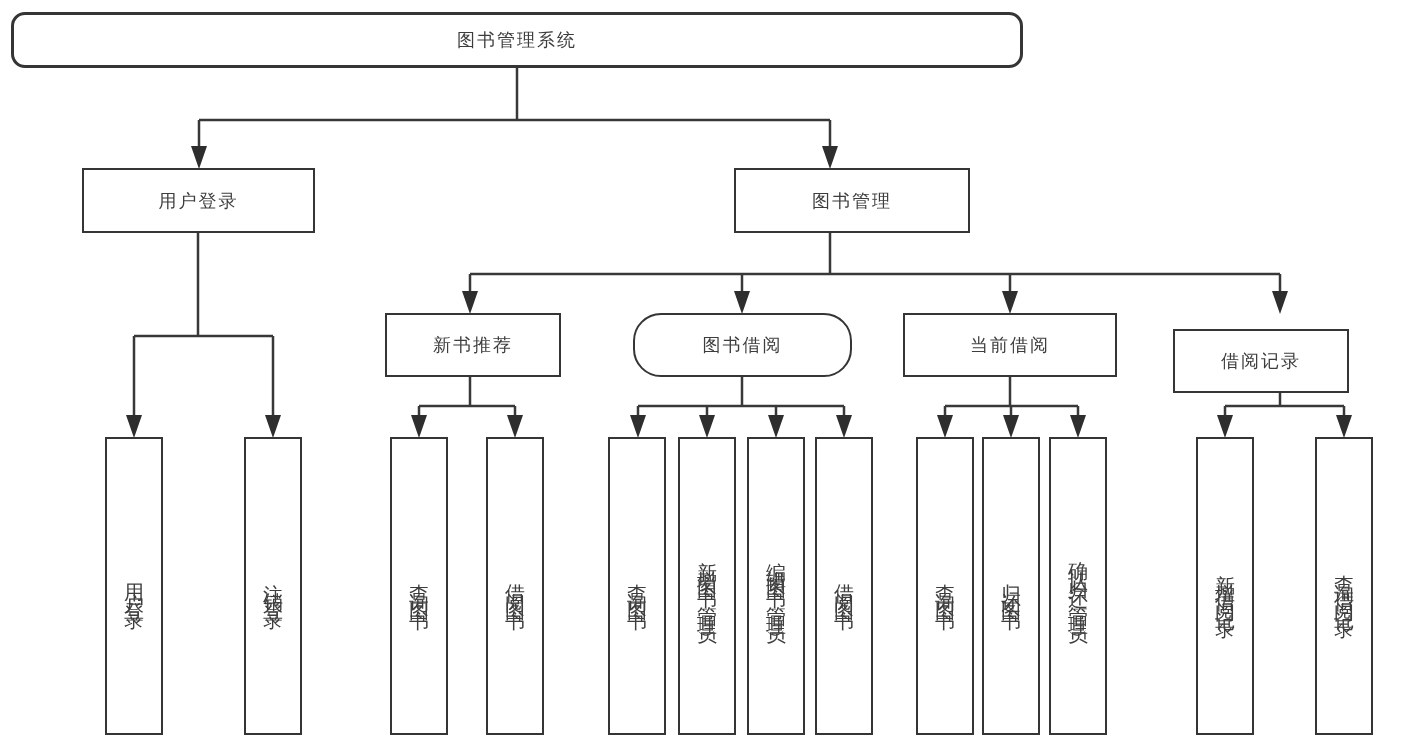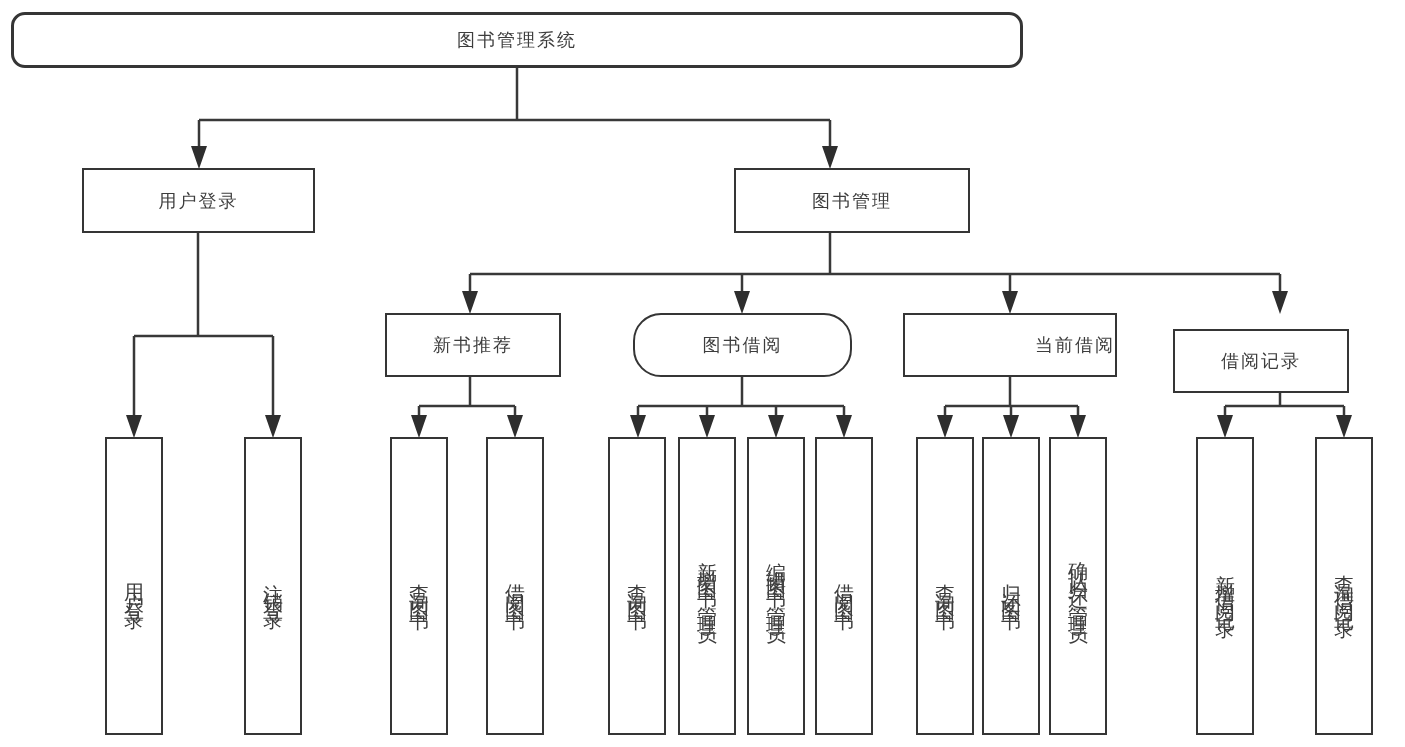--- a/index.html
+++ b/index.html
@@ -98,21 +98,21 @@
   <div class="box" style="left:734px; top:168px; width:236px; height:65px;">
     <span>图书管理</span>
   </div>
 
   <div class="box" style="left:362px; top:313px; width:176px; height:64px;margin-left:23px;">
     <span>新书推荐</span>
   </div>
   <div class="box" style="left:633px; top:313px; width:219px; height:64px;border-radius:28px;">
     <span>图书借阅</span>
   </div>
-  <div class="box" style="left:903px; top:313px; width:214px; height:64px;justify-content:flex-end;">
+  <div class="box" style="left:903px; top:313px; width:214px; height:64px;">
     <span>当前借阅</span>
   </div>
   <div class="box" style="left:1173px; top:313px; width:176px; height:64px;margin-top:16px;">
     <span>借阅记录</span>
   </div>
 
   <div class="box leaf" style="left:105px; top:437px; width:58px; height:298px;">
     <span class="vtext">用户登录</span>
   </div>
   <div class="box leaf" style="left:244px; top:437px; width:58px; height:298px;">

